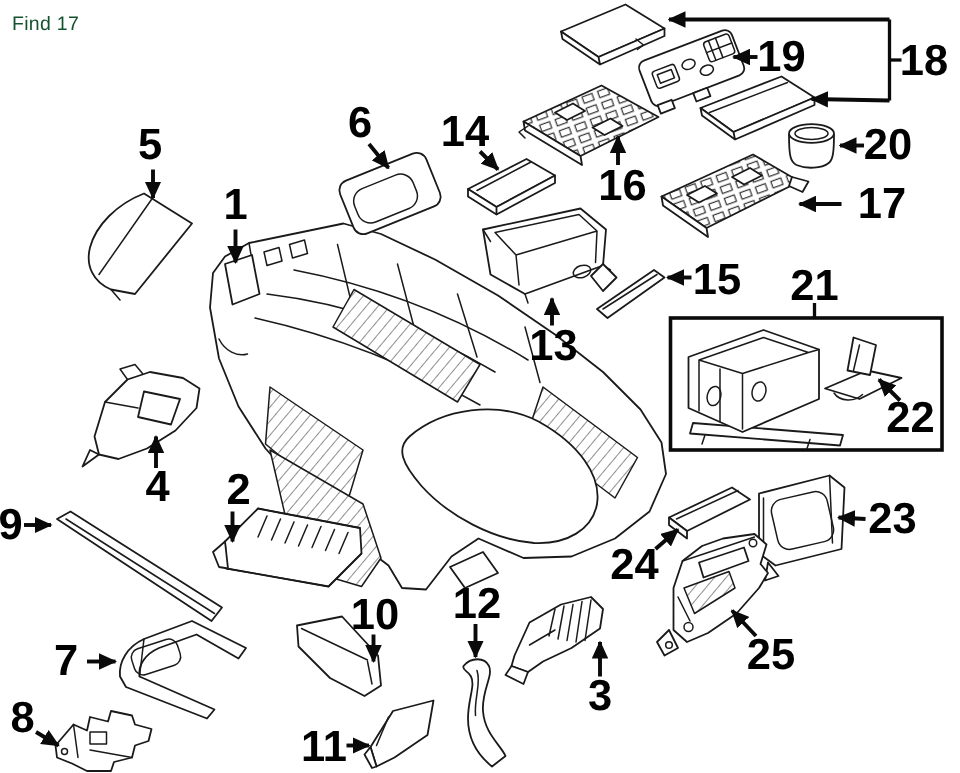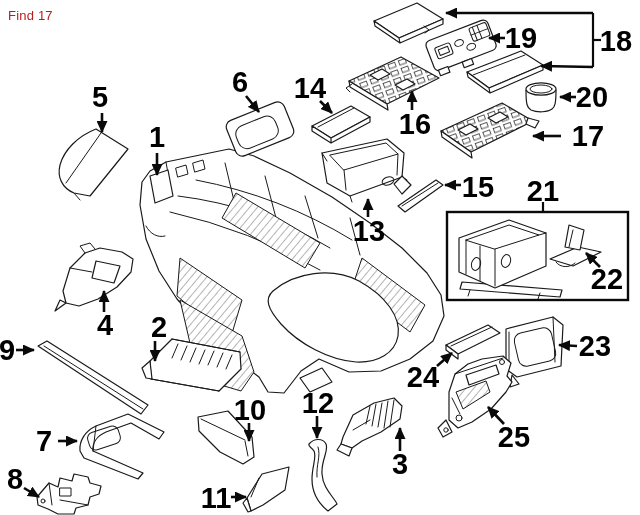--- a/index.html
+++ b/index.html
@@ -1,19 +1,19 @@
 <!DOCTYPE html>
 <html><head>
 <meta charset="utf-8">
 <style>
   html,body{margin:0;padding:0;background:#fff;}
   #stage{position:relative;width:640px;height:515px;background:#fff;overflow:hidden;
          font-family:"Liberation Sans",sans-serif;}
   #find-label{position:absolute;left:8px;top:8px;font:400 13px/1.2 "Liberation Sans",sans-serif;
-              color:#b91c1c;letter-spacing:.2px;}
+              color:#14532d;letter-spacing:.2px;}
   svg{position:absolute;left:0;top:0;}
   .pt{stroke:#1a1a1a;stroke-width:1.2;fill:#fff;stroke-linejoin:round;stroke-linecap:round;}
   .ln{stroke:#1a1a1a;stroke-width:1;fill:none;stroke-linejoin:round;stroke-linecap:round;}
   .cells{stroke:#1a1a1a;stroke-width:1.2;fill:url(#pat-cells);stroke-linejoin:round;}
   .hatch{stroke:#1a1a1a;stroke-width:1;fill:url(#pat-hatch);stroke-linejoin:round;}
   .callout-arrow{stroke:#0a0a0a;stroke-width:2.6;fill:none;}
   .callout-line{stroke:#0a0a0a;stroke-width:2.2;fill:none;}
   text.callout{font-family:"Liberation Sans",sans-serif;font-weight:700;font-size:29px;
                fill:#000;text-anchor:middle;}
   .groupbox{fill:none;stroke:#0a0a0a;stroke-width:2.4;}

